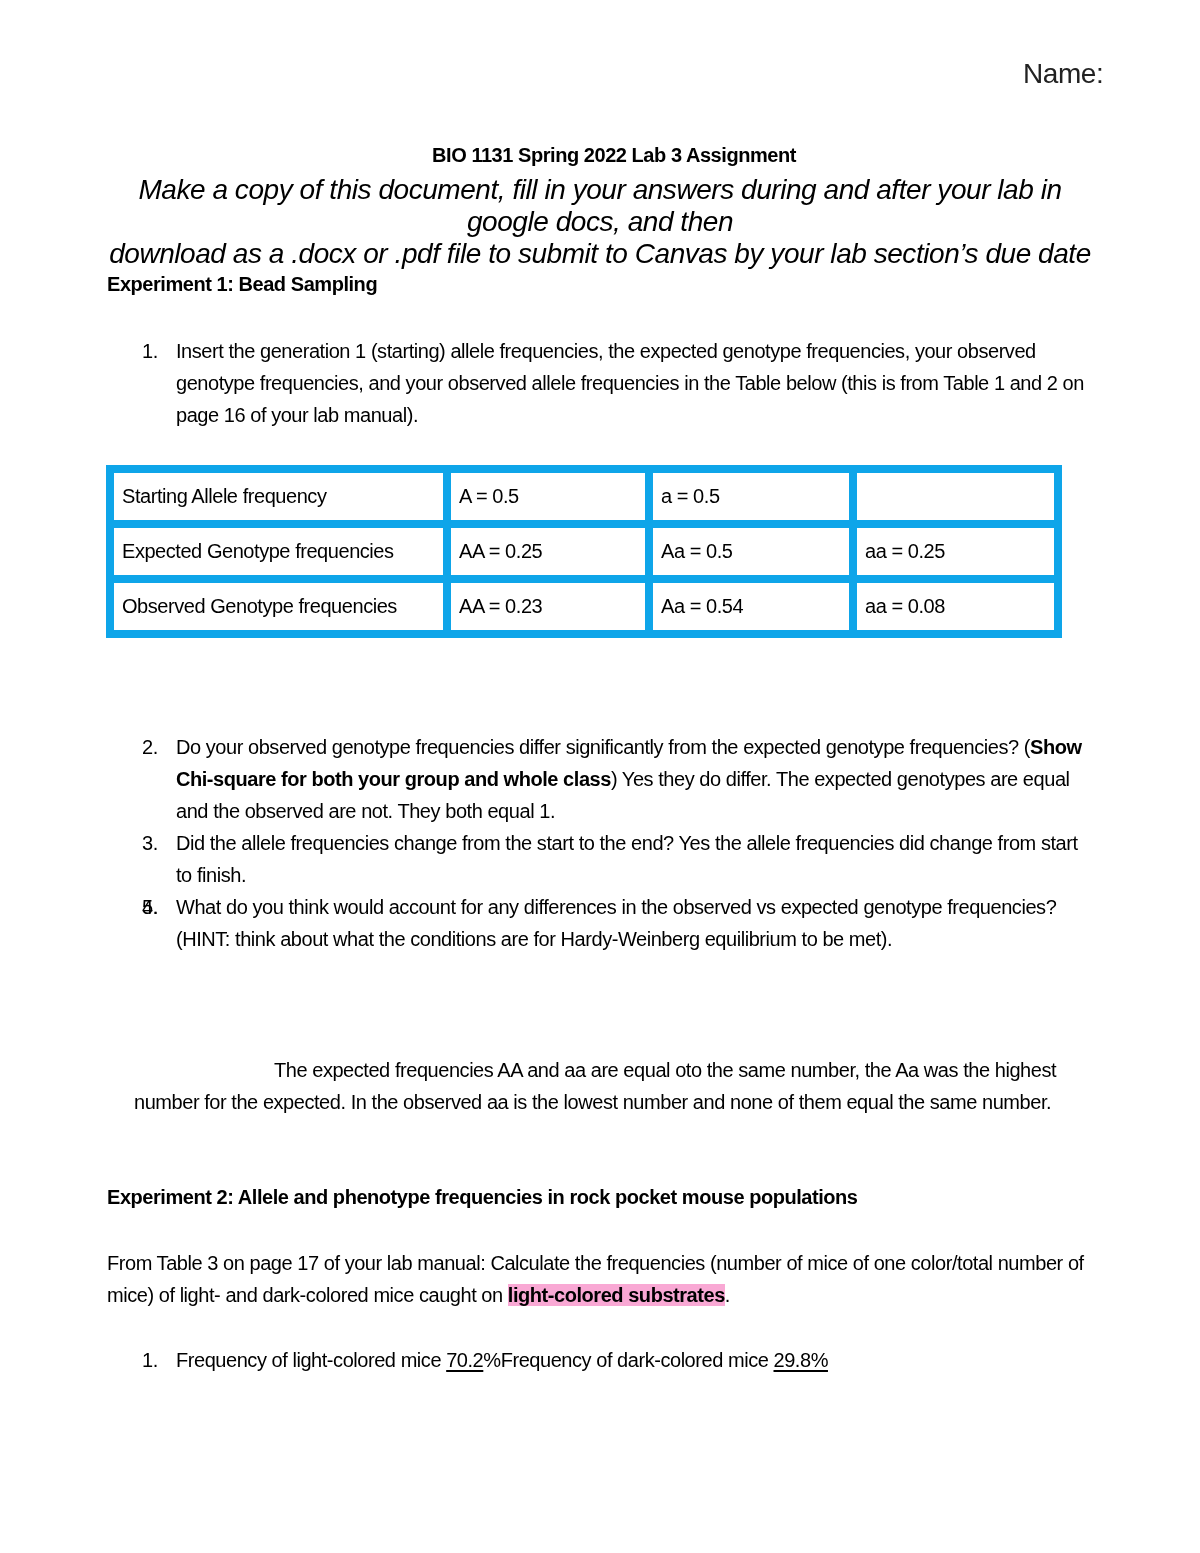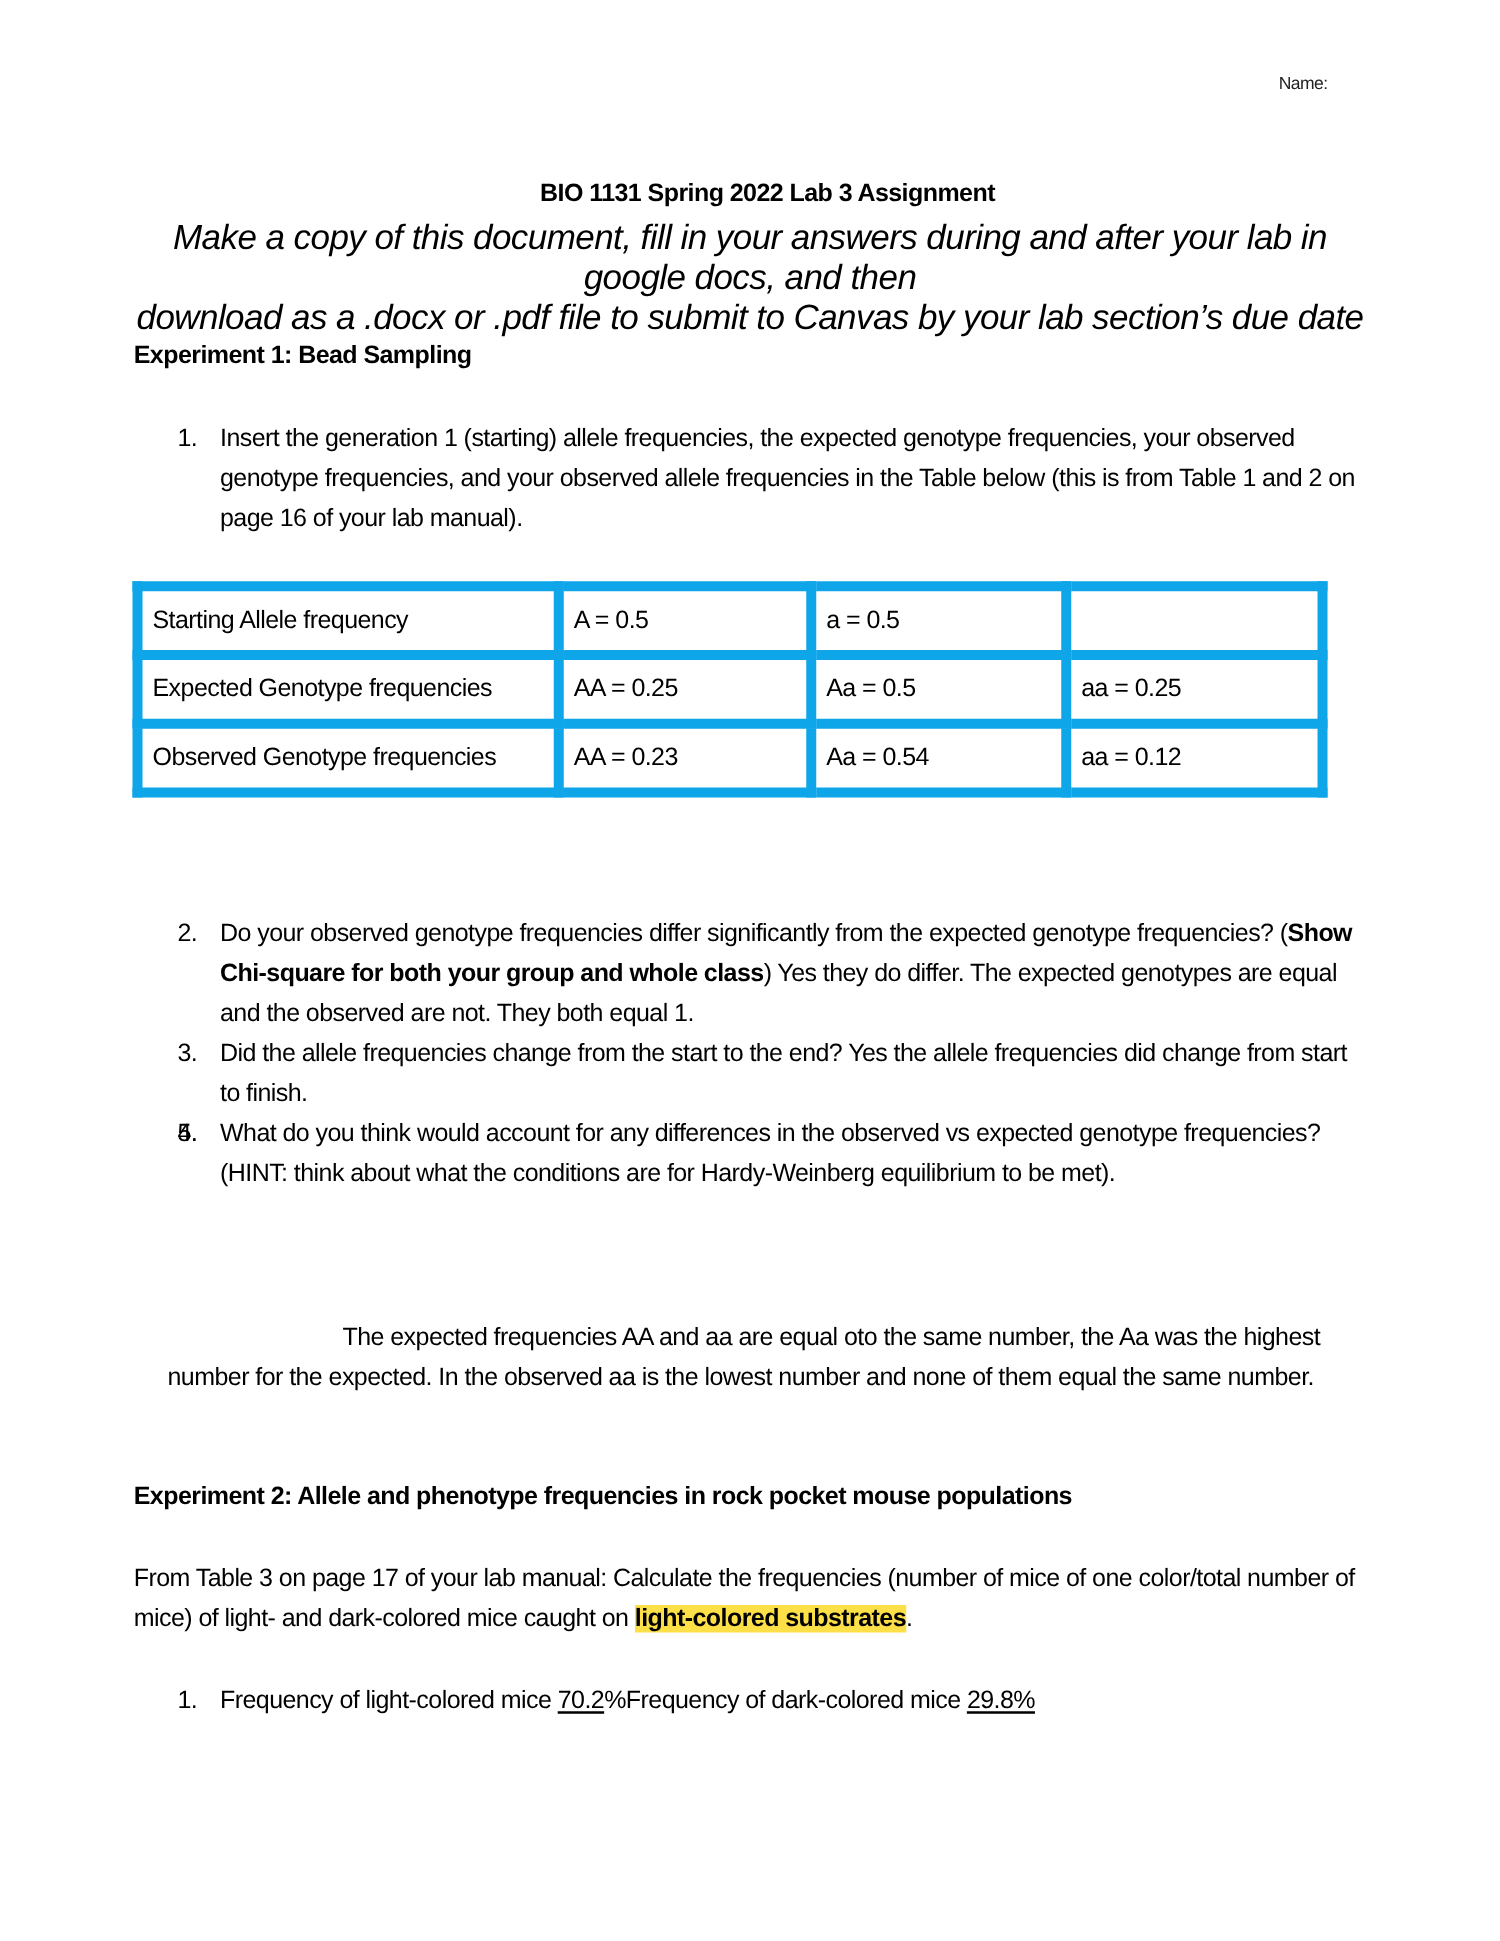--- a/index.html
+++ b/index.html
@@ -25,21 +25,21 @@
   .doc-font {
     font-family: "Liberation Sans Narrow", "Liberation Sans", sans-serif;
     font-size: 20px;
     letter-spacing: -0.45px;
   }
   .name-label {
     position: absolute;
     top: 58px;
     left: 1023px;
     font-family: "Liberation Sans", sans-serif;
-    font-size: 14px;
+    font-size: 28px;
     color: #222;
   }
   .title {
     position: absolute;
     top: 144px;
     left: 0;
     width: 1200px;
     text-align: center;
     font-weight: bold;
     font-size: 20px;
@@ -101,21 +101,21 @@
   .col4 { width: 181px; }
   .para {
     position: absolute;
     left: 107px;
     width: 990px;
     font-size: 20px;
     line-height: 32px;
   }
   .indent { display: inline-block; width: 140px; }
   .highlight {
-    background: #fde047;
+    background: #f9a8d4;
     font-weight: bold;
   }
   .ul {
     text-decoration: underline;
     text-decoration-thickness: 2px;
     text-underline-offset: 3px;
   }
 </style>
 </head>
 <body>
@@ -151,21 +151,21 @@
       <tr>
         <td class="col1">Expected Genotype frequencies</td>
         <td class="col2">AA = 0.25</td>
         <td class="col3">Aa = 0.5</td>
         <td class="col4">aa = 0.25</td>
       </tr>
       <tr>
         <td class="col1">Observed Genotype frequencies</td>
         <td class="col2">AA = 0.23</td>
         <td class="col3">Aa = 0.54</td>
-        <td class="col4">aa = 0.12</td>
+        <td class="col4">aa = 0.08</td>
       </tr>
     </tbody>
   </table>
 
   <ol class="q-list" style="top:731px;">
     <li class="q-item">
       <span class="q-num">2.</span>
       <span>Do your observed genotype frequencies differ significantly from the expected genotype frequencies? (</span><span class="bold">Show Chi-square for both your group and whole class</span><span>) Yes they do differ. The expected genotypes are equal and the observed are not. They both equal 1.</span>
     </li>
     <li class="q-item">

